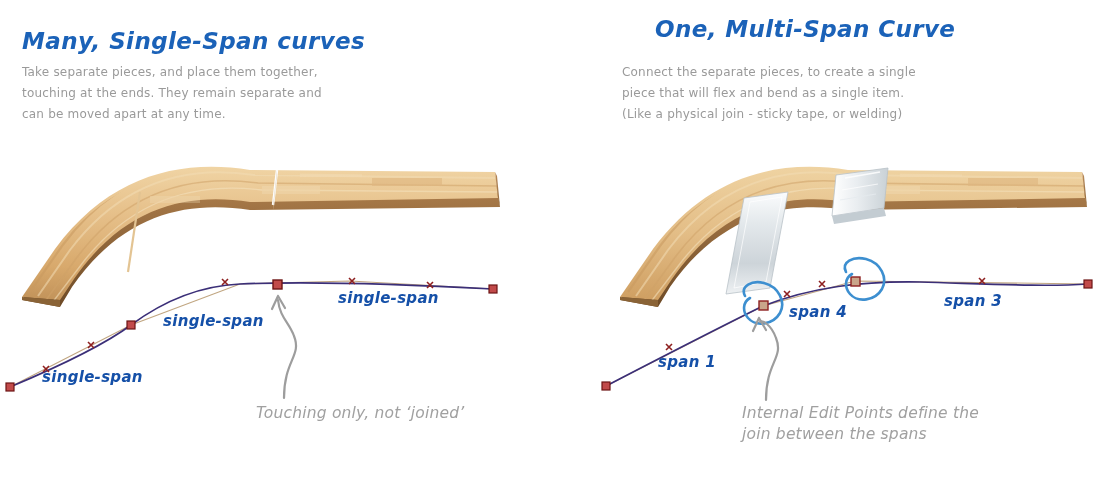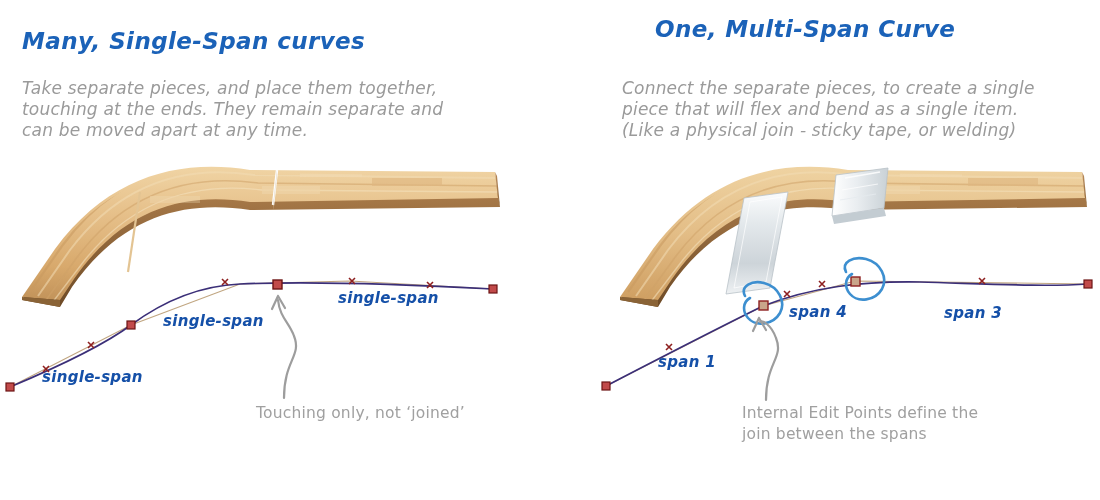--- a/index.html
+++ b/index.html
@@ -11,26 +11,26 @@
   #panel-left{left:0;padding-left:24px;}
   #panel-right{left:550px;}
 
   .panel-title{
     position:absolute;font-family:"DejaVu Sans","Liberation Sans",sans-serif;
     font-style:italic;font-weight:700;font-size:23px;letter-spacing:.4px;
     color:#1b62b8;white-space:nowrap;
   }
   .panel-body{
     position:absolute;font-family:"DejaVu Sans","Liberation Sans",sans-serif;
-    font-style:italic;font-size:17px;line-height:21px;color:#9a9a9a;
-    white-space:pre-line;letter-spacing:.2px;margin-top:16px;
+    font-size:12px;line-height:21px;color:#9a9a9a;
+    white-space:pre-line;letter-spacing:.2px;
   }
   .caption{
     position:absolute;font-family:"DejaVu Sans","Liberation Sans",sans-serif;
-    font-size:15.5px;line-height:21px;color:#a0a0a0;
+    font-style:italic;font-size:15.5px;line-height:21px;color:#a0a0a0;
     white-space:pre-line;letter-spacing:.2px;
   }
   .curve-label{
     position:absolute;font-family:"DejaVu Sans","Liberation Sans",sans-serif;
     font-style:italic;font-weight:700;font-size:15px;color:#1550a8;
     white-space:nowrap;letter-spacing:.3px;
   }
   svg{position:absolute;left:0;top:0;overflow:visible;}
   .gfx{position:absolute;left:0;top:0;width:1100px;height:500px;
        pointer-events:none;}
@@ -214,18 +214,18 @@
 
   <div class="panel" id="panel-right">
     <div class="panel-title" style="left:72px;top:16px;margin-left:33px;">One, Multi-Span Curve</div>
     <div class="panel-body" style="left:72px;top:62px;width:460px;">Connect the separate pieces, to create a single
 piece that will flex and bend as a single item.
 (Like a physical join - sticky tape, or welding)</div>
   </div>
 
   <div class="curve-label" style="left:658px;top:353px;">span 1</div>
   <div class="curve-label" style="left:789px;top:303px;">span 4</div>
-  <div class="curve-label" style="left:944px;top:304px;text-align:center;">span 3</div>
+  <div class="curve-label" style="left:944px;top:292px;text-align:center;">span 3</div>
 
   <div class="caption" style="left:726px;top:403px;margin-left:16px;">Internal Edit Points define the
 join between the spans</div>
 
 </div>
 
 </body></html>

